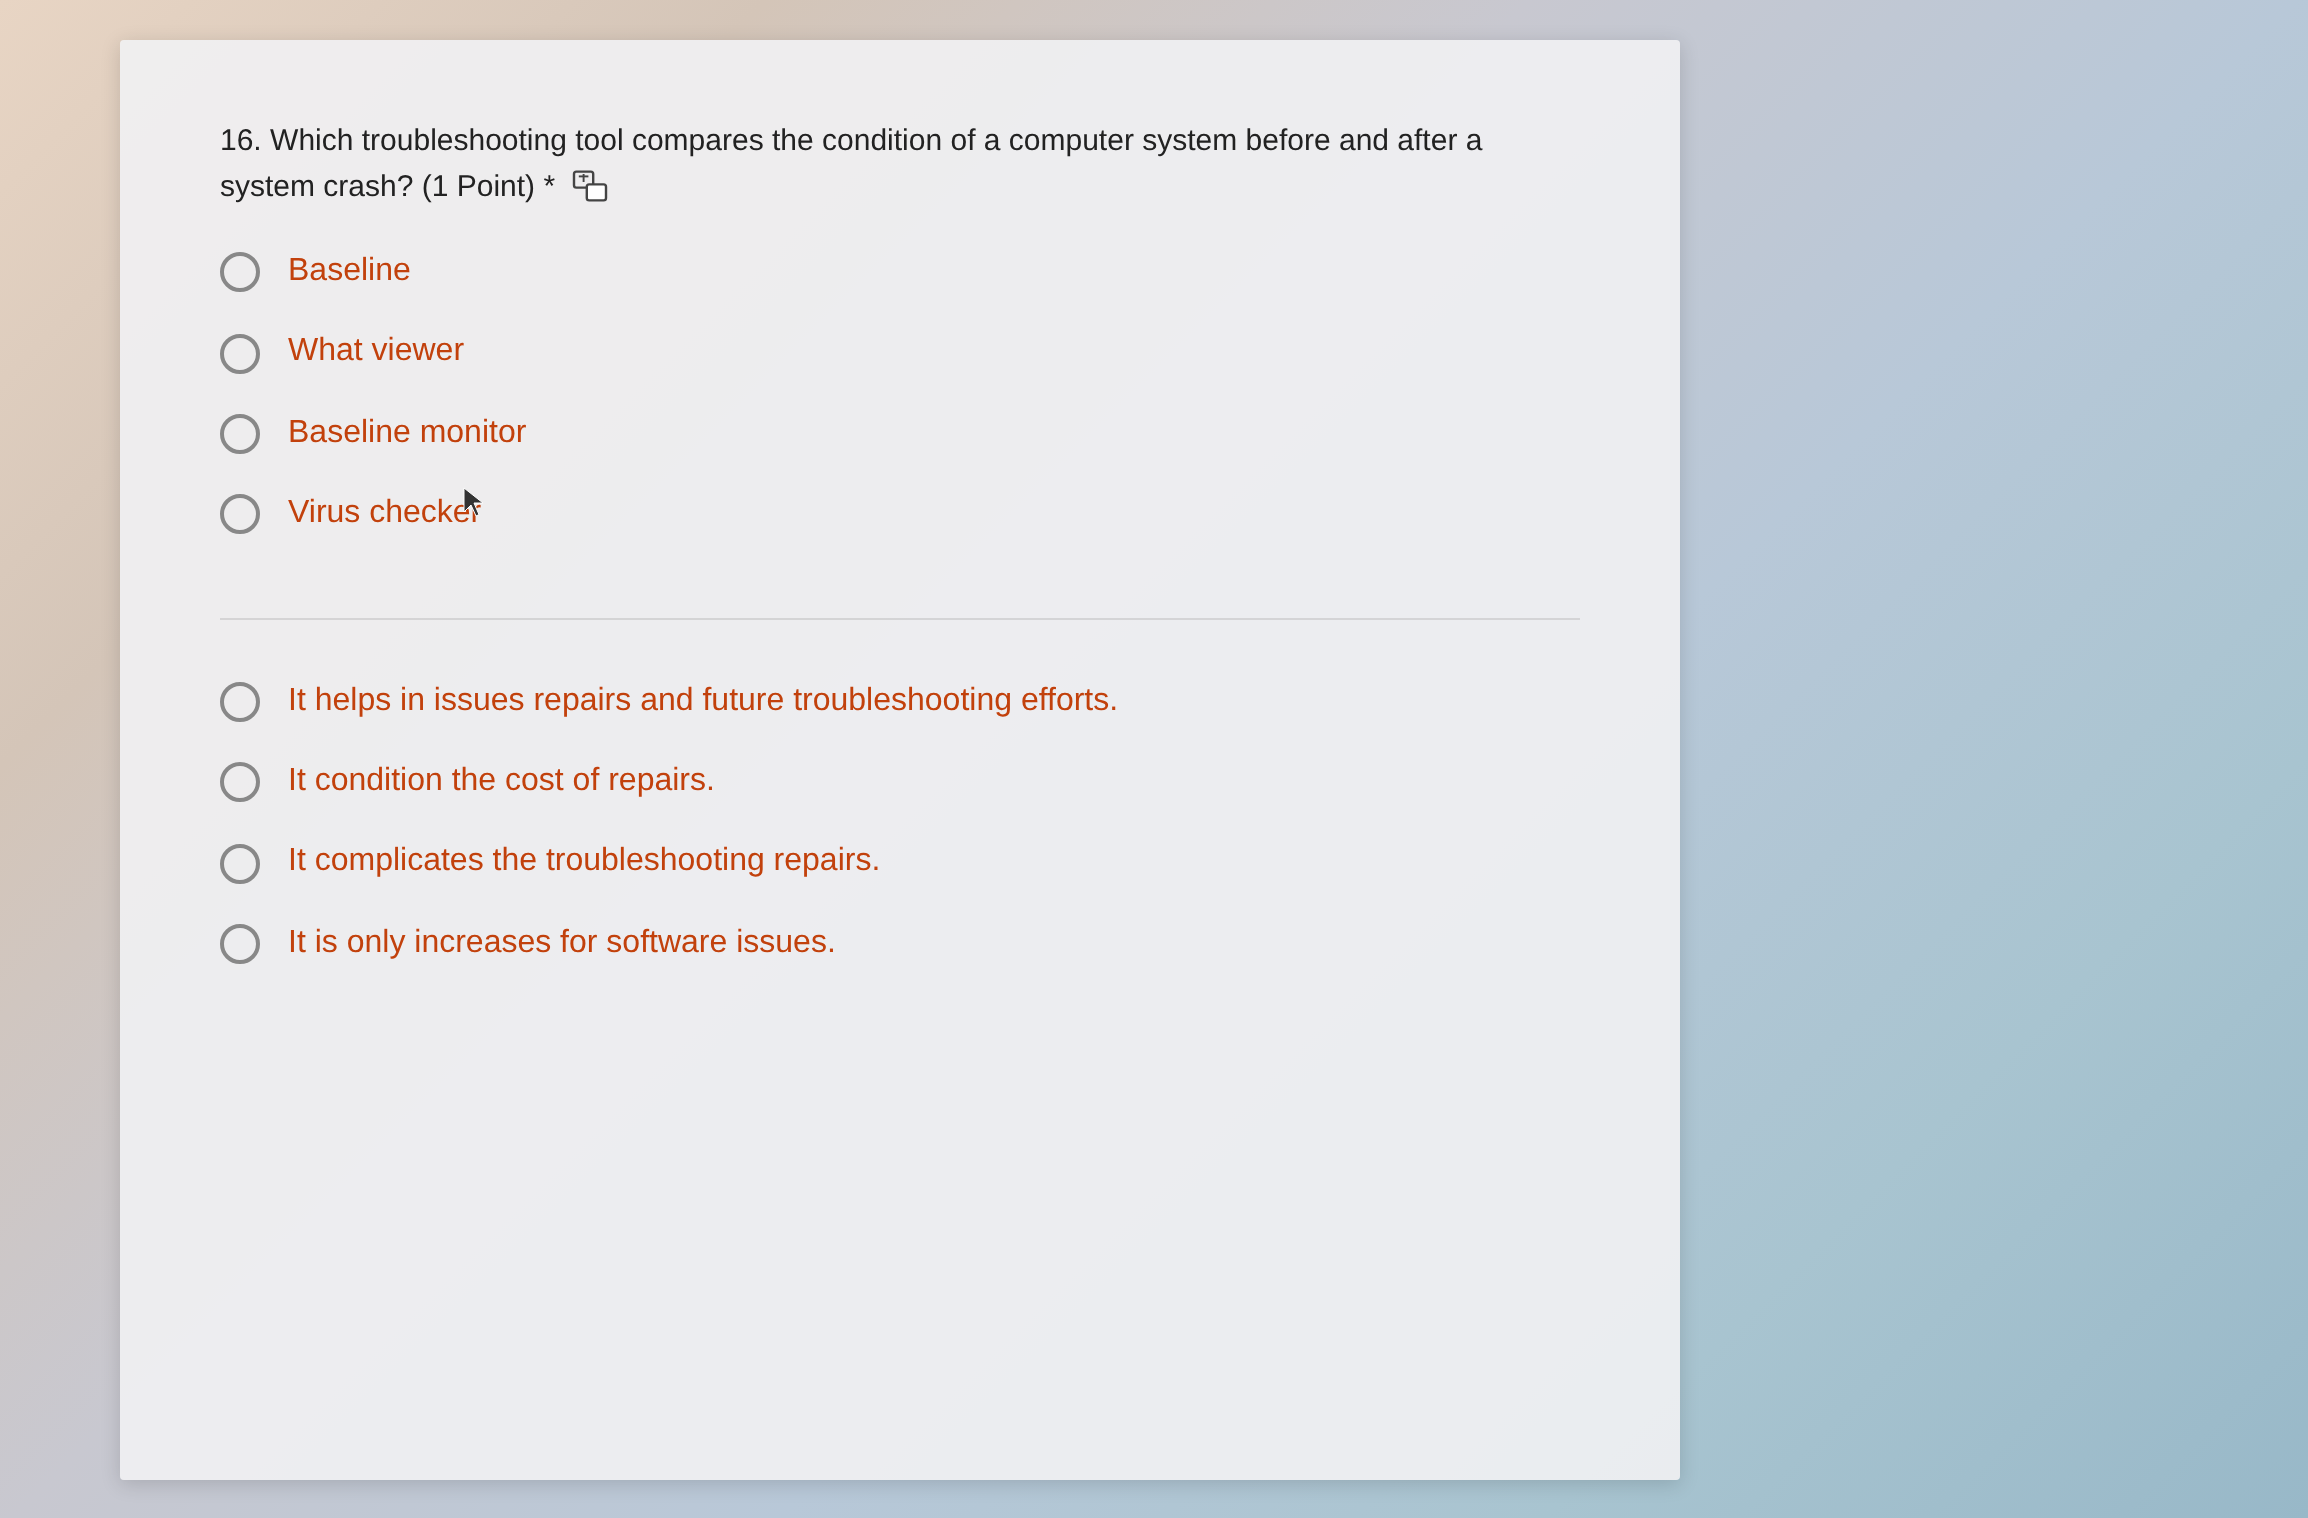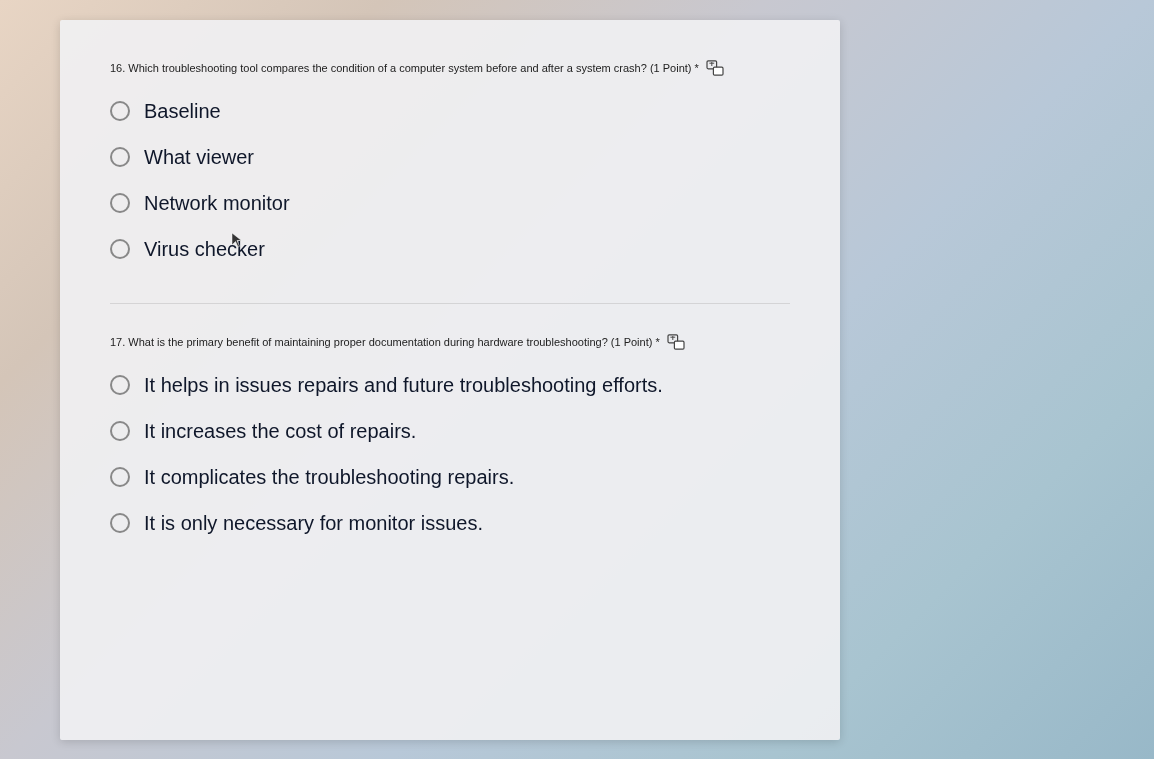--- a/index.html
+++ b/index.html
@@ -36,21 +36,21 @@
       z-index: 1;
       padding: 40px 50px;
       box-shadow: 0 2px 10px rgba(0,0,0,0.15);
     }
 
     .question-block {
       margin-bottom: 40px;
     }
 
     .question-text {
-      font-size: 11px;
+      font-size: 15px;
       color: #222;
       line-height: 1.5;
       margin-bottom: 20px;
     }
 
     .translate-icon {
       display: inline-block;
       width: 18px;
       height: 16px;
       margin-left: 4px;
@@ -81,22 +81,22 @@
       height: 20px;
       border-radius: 50%;
       border: 2px solid #888;
       background: transparent;
       margin-right: 14px;
       flex-shrink: 0;
       display: inline-block;
     }
 
     .option-label {
-      font-size: 20px;
-      color: #0f172a;
+      font-size: 16px;
+      color: #c2410c;
       line-height: 1.4;
     }
 
     .divider-line {
       border: none;
       border-top: 1px solid #bbb;
       margin: 30px 0;
       opacity: 0.5;
     }
   </style>
@@ -125,64 +125,52 @@
       <li class="option-item">
         <span class="radio-circle"></span>
         <span class="option-label">Baseline</span>
       </li>
       <li class="option-item">
         <span class="radio-circle"></span>
         <span class="option-label">What viewer</span>
       </li>
       <li class="option-item">
         <span class="radio-circle"></span>
-        <span class="option-label">Network monitor</span>
+        <span class="option-label">Baseline monitor</span>
       </li>
       <li class="option-item" style="position:relative;">
         <span class="radio-circle"></span>
         <span class="option-label">Virus checker</span>
 
         <span style="position:absolute; left:120px; top:-4px; display:inline-block;">
           <svg width="14" height="18" viewBox="0 0 14 18" fill="none" xmlns="http://www.w3.org/2000/svg">
             <path d="M2 2 L2 14 L5.5 10.5 L8 16 L9.5 15.3 L7 9.5 L11.5 9.5 Z" fill="#333" stroke="#fff" stroke-width="0.5"></path>
           </svg>
         </span>
       </li>
     </ul>
   </div>
 
   <hr class="divider-line">
 
   <div class="question-block">
-    <div class="question-text">
-      <span>17.</span>
-      <span> What is the primary benefit of maintaining proper documentation during hardware troubleshooting? (1 Point) *</span>
-      <span class="translate-icon">
-        <svg viewBox="0 0 22 20" fill="none" xmlns="http://www.w3.org/2000/svg">
-          <rect x="1" y="1" width="12" height="10" rx="1.5" stroke="#444" stroke-width="1.5" fill="none"></rect>
-          <rect x="9" y="9" width="12" height="10" rx="1.5" stroke="#444" stroke-width="1.5" fill="white"></rect>
-          <line x1="4" y1="4" x2="10" y2="4" stroke="#444" stroke-width="1.2"></line>
-          <line x1="7" y1="2.5" x2="7" y2="7.5" stroke="#444" stroke-width="1.2"></line>
-        </svg>
-      </span>
-    </div>
 
     <ul class="options-list">
       <li class="option-item">
         <span class="radio-circle"></span>
         <span class="option-label">It helps in issues repairs and future troubleshooting efforts.</span>
       </li>
       <li class="option-item">
         <span class="radio-circle"></span>
-        <span class="option-label">It increases the cost of repairs.</span>
+        <span class="option-label">It condition the cost of repairs.</span>
       </li>
       <li class="option-item">
         <span class="radio-circle"></span>
         <span class="option-label">It complicates the troubleshooting repairs.</span>
       </li>
       <li class="option-item">
         <span class="radio-circle"></span>
-        <span class="option-label">It is only necessary for monitor issues.</span>
+        <span class="option-label">It is only increases for software issues.</span>
       </li>
     </ul>
   </div>
 
 </div>
 
 </body></html>

